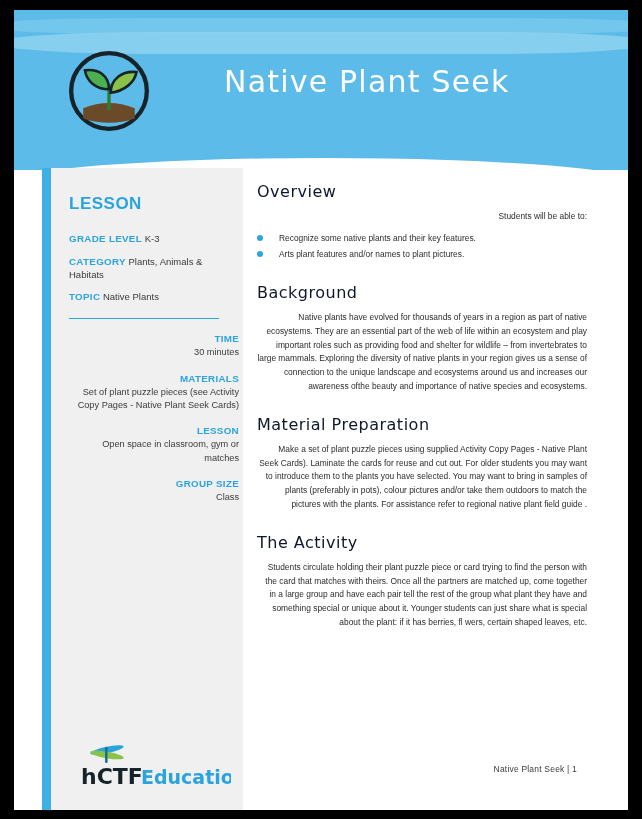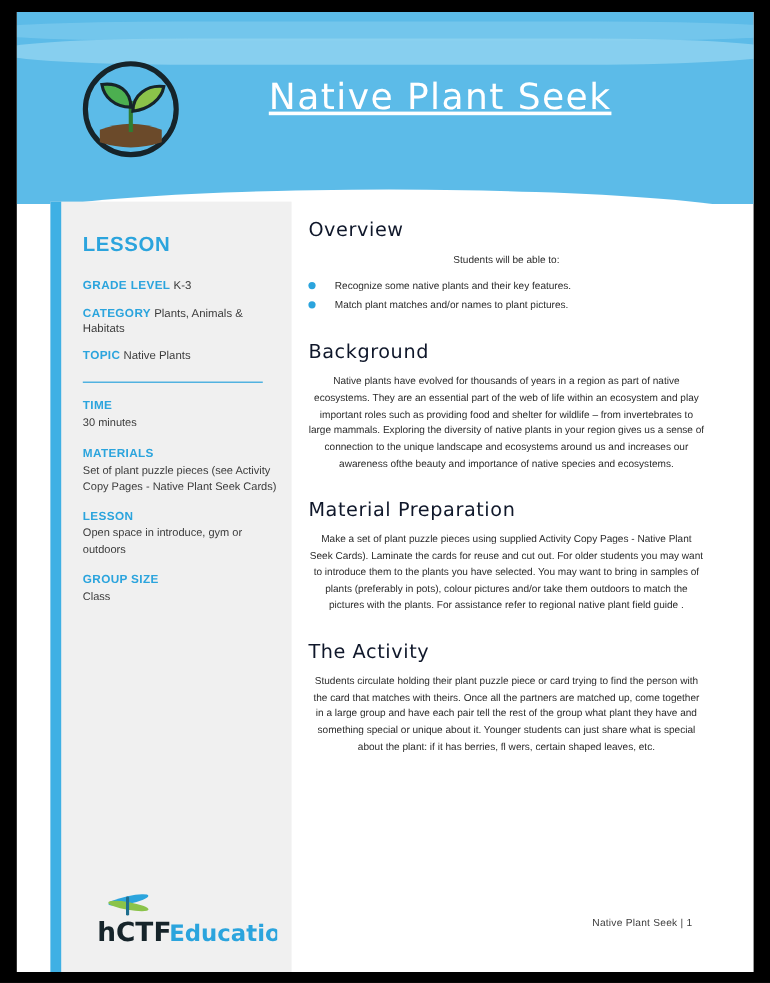--- a/index.html
+++ b/index.html
@@ -75,21 +75,20 @@
   .header-title {
     position: absolute;
     left: 210px;
     top: 54px;
     width: 380px;
     color: #ffffff;
     font-size: 30px;
     letter-spacing: 1.2px;
     font-family: "DejaVu Sans", sans-serif;
     font-weight: normal;
-    text-decoration: underline;
   }
   .logo {
     position: absolute;
     left: 52px;
     top: 38px;
     width: 86px;
     height: 86px;
   }
 
   
@@ -125,20 +124,21 @@
     letter-spacing: 0.3px;
   }
   .divider {
     height: 1px;
     background: #2ba4dd;
     margin: 14px 0 14px 0;
     width: 150px;
   }
   .block {
     margin-bottom: 13px;
+    text-align: right;
   }
   .block-label {
     color: #2ba4dd;
     font-weight: bold;
     font-size: 9.8px;
     letter-spacing: 0.3px;
     margin-bottom: 2px;
   }
   .block-value {
     font-size: 9.2px;
@@ -172,21 +172,21 @@
     font-family: "DejaVu Sans", sans-serif;
     margin: 0 0 9px 0;
     letter-spacing: 0.5px;
   }
   .sec-head.tight { margin-top: 22px; }
   p.body {
     font-size: 8.4px;
     line-height: 1.62;
     color: #2c2c2c;
     margin: 0 0 8px 0;
-    text-align: center;
+    text-align: right;
   }
   .bullet {
     font-size: 8.4px;
     line-height: 1.6;
     color: #2c2c2c;
     margin: 0 0 3px 0;
     padding-left: 22px;
     position: relative;
   }
   .bullet .dot {
@@ -253,21 +253,21 @@
       <div class="block">
         <div class="block-label">TIME</div>
         <div class="block-value">30 minutes</div>
       </div>
       <div class="block">
         <div class="block-label">MATERIALS</div>
         <div class="block-value">Set of plant puzzle pieces (see Activity Copy Pages - Native Plant Seek Cards)</div>
       </div>
       <div class="block">
         <div class="block-label">LESSON</div>
-        <div class="block-value">Open space in introduce, gym or outdoors</div>
+        <div class="block-value">Open space in classroom, gym or matches</div>
       </div>
       <div class="block">
         <div class="block-label">GROUP SIZE</div>
         <div class="block-value">Class</div>
       </div>
     </div>
 
     <svg class="hctf-logo" viewBox="0 0 150 44">
       <g>
         <ellipse cx="26" cy="6" rx="17" ry="3.2" fill="#2ba4dd" transform="rotate(-12 26 6)"></ellipse>
@@ -282,21 +282,21 @@
   <div class="content">
 
     <div class="sec-head">Overview</div>
     <p class="body">Students will be able to:</p>
     <div class="bullet">
       <span class="dot"></span>
       <span>Recognize some native plants and their key features.</span>
     </div>
     <div class="bullet">
       <span class="dot"></span>
-      <span>Match plant matches and/or names to plant pictures.</span>
+      <span>Arts plant features and/or names to plant pictures.</span>
     </div>
 
     <div class="sec-head tight">Background</div>
     <p class="body">Native plants have evolved for thousands of years in a region as part of native ecosystems. They are an essential part of the web of life within an ecosystem and play important roles such as providing food and shelter for wildlife – from invertebrates to large mammals. Exploring the diversity of native plants in your region gives us a sense of connection to the unique landscape and ecosystems around  us and increases our awareness ofthe beauty and importance of native species and ecosystems.</p>
 
     <div class="sec-head tight">Material Preparation</div>
     <p class="body">Make a set of plant puzzle pieces using supplied Activity Copy Pages - Native Plant Seek Cards). Laminate the cards for reuse and cut out. For older students you may want to introduce them to the plants you have selected. You may want to bring in samples of plants (preferably in pots), colour pictures and/or take them outdoors to match the pictures with the plants. For assistance refer to regional native plant field guide .</p>
 
     <div class="sec-head tight">The Activity</div>
     <p class="body">Students circulate holding their plant puzzle piece or card trying to find the person with the card that matches with theirs. Once all the partners are matched up, come together in a large group and have each pair tell the rest of the group what plant they have and something special or unique about it. Younger students can just share what is special about the plant: if it has berries, fl  wers, certain shaped leaves, etc.</p>

